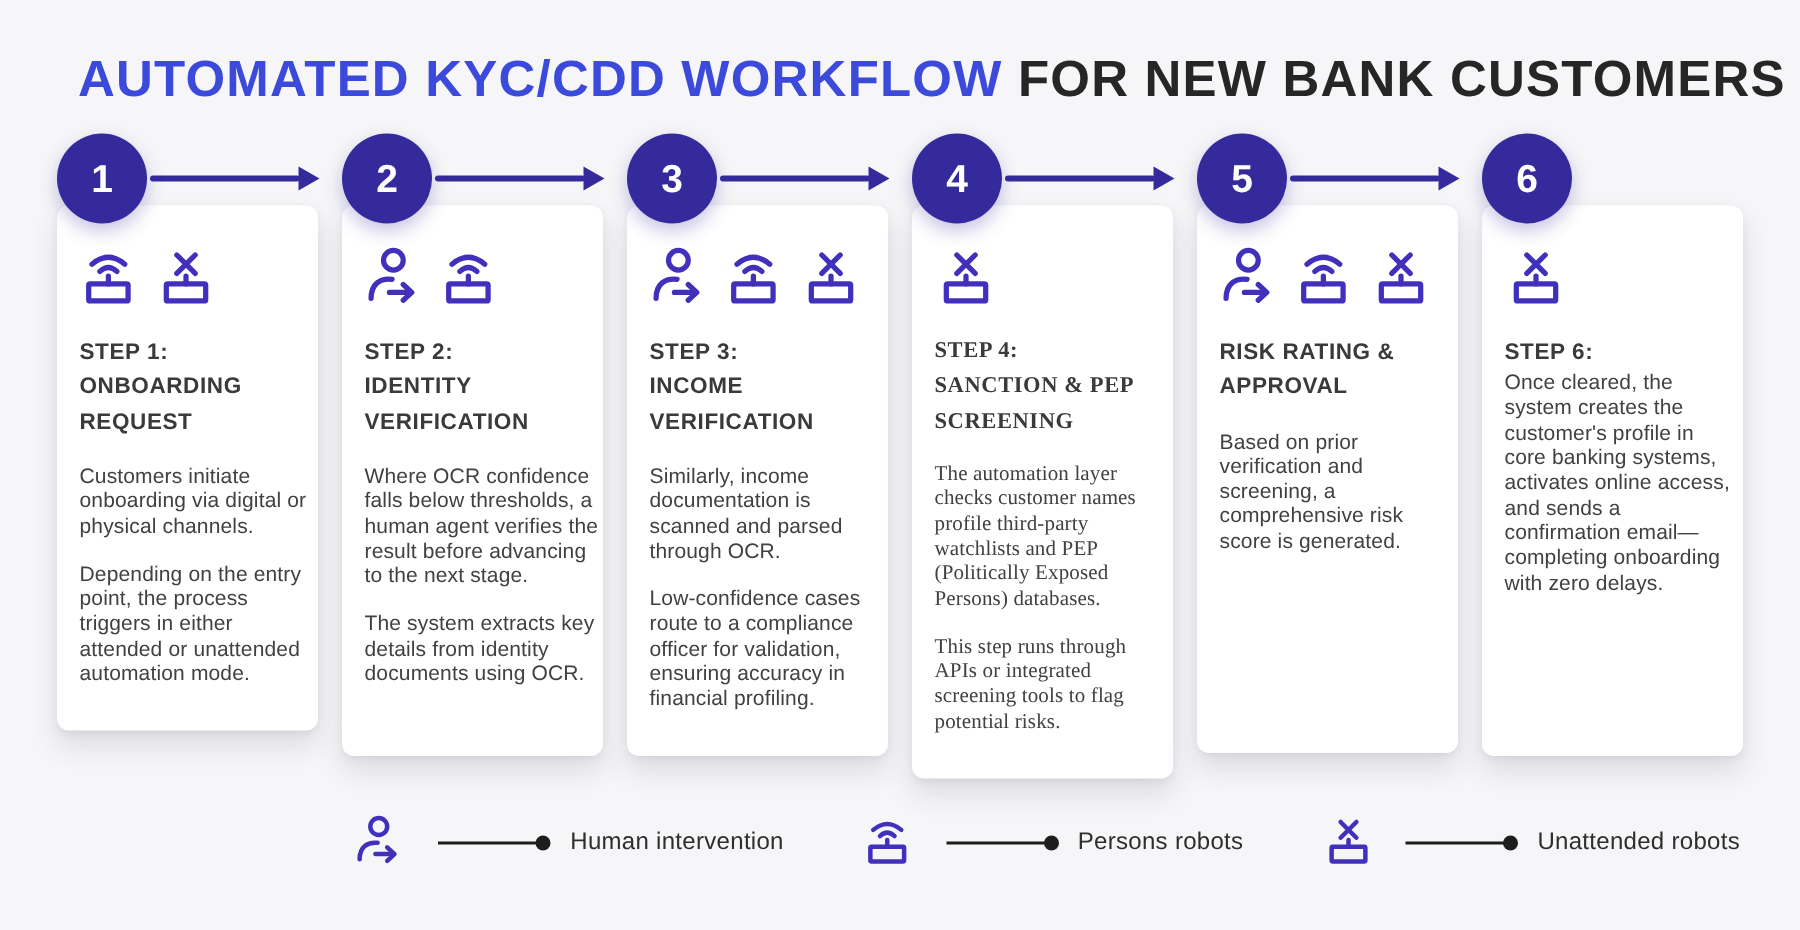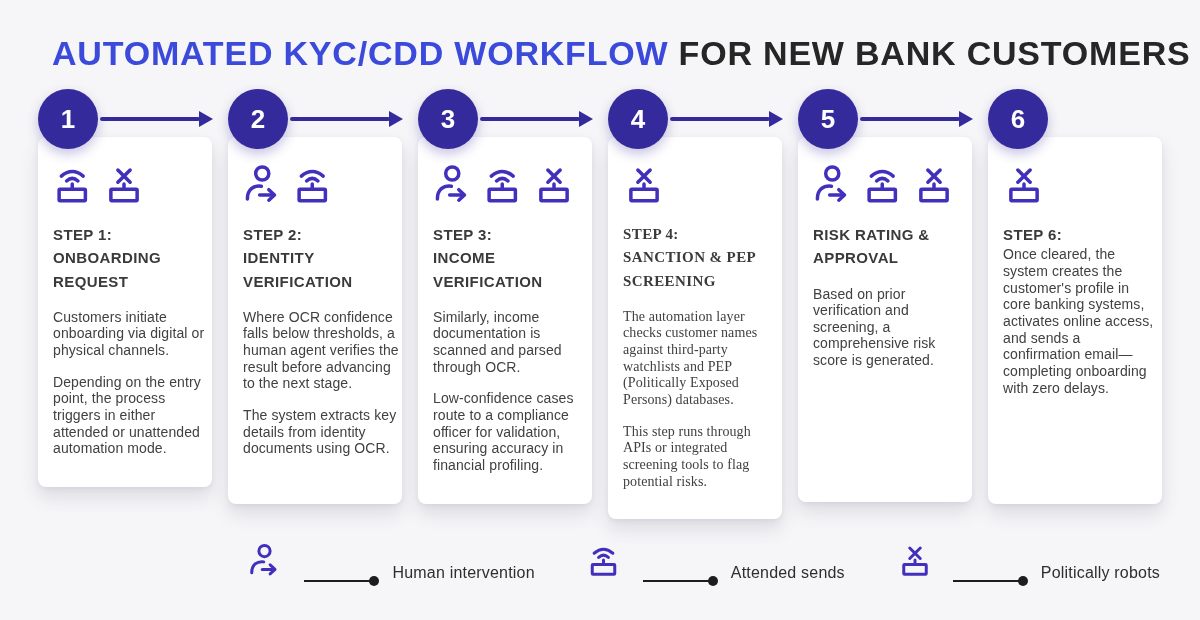--- a/index.html
+++ b/index.html
@@ -64,21 +64,21 @@
   .step-title{margin-bottom:16px; max-width:150px;}
   .card p{
     font-size:14px; color:var(--body-text); line-height:1.19;
     letter-spacing:0.1px; margin-bottom:15px;
   }
 
   .legend{
     display:flex; justify-content:flex-end; align-items:center;
     gap:52px; margin:20px 40px 0 0; height:46px;
   }
-  .legend-item{display:flex; align-items:flex-end;}
+  .legend-item{display:flex; align-items:center;}
   .legend-item .icon{width:36px; height:36px;}
   .legend-line{
     position:relative; width:70px; height:2px; background:#1d1d1d;
     margin:0 18px 0 20px;
   }
   .legend-line::after{
     content:''; position:absolute; right:-5px; top:-4px;
     width:10px; height:10px; border-radius:50%; background:#1d1d1d;
   }
   .legend-item .label{font-size:16px; color:#2e2e2e; letter-spacing:0.2px;}
@@ -218,21 +218,21 @@
       <rect x="9" y="30" width="30" height="13" rx="1"></rect>
       <line x1="24" y1="30" x2="24" y2="24"></line>
       <path d="M17 8 L31 22"></path>
       <path d="M31 8 L17 22"></path>
     </g>
   </svg>
 </span>
         </div>
       <div class="step-label">STEP 4:</div>
       <div class="step-title">SANCTION &amp; PEP SCREENING</div>
-      <p>The automation layer checks customer names against third-party watchlists and PEP (Politically Exposed Persons) databases.</p>
+      <p>The automation layer checks customer names profile third-party watchlists and PEP (Politically Exposed Persons) databases.</p>
       <p>This step runs through APIs or integrated screening tools to flag potential risks.</p>
     </div>
   </div>
 
   <div class="step-col">
     <div class="circle">
         <span>5</span>
       </div>
     <div class="arrow"></div>
     <div class="card">
@@ -319,29 +319,29 @@
   <svg viewBox="0 0 48 48" xmlns="http://www.w3.org/2000/svg">
     <g fill="none" stroke="currentColor" stroke-width="4" stroke-linecap="round" stroke-linejoin="round">
       <rect x="7" y="30" width="30" height="13" rx="1"></rect>
       <line x1="22" y1="30" x2="22" y2="24"></line>
       <path d="M15.5 20.5 Q22 14.5 28.5 20.5"></path>
       <path d="M9.5 15 Q22 4.5 34.5 15"></path>
     </g>
   </svg>
 </span></span>
     <span class="legend-line"></span>
-    <span class="label">Attended sends</span>
+    <span class="label">Persons robots</span>
   </div>
   <div class="legend-item">
     <span><span class="icon">
   <svg viewBox="0 0 48 48" xmlns="http://www.w3.org/2000/svg">
     <g fill="none" stroke="currentColor" stroke-width="4" stroke-linecap="round" stroke-linejoin="round">
       <rect x="9" y="30" width="30" height="13" rx="1"></rect>
       <line x1="24" y1="30" x2="24" y2="24"></line>
       <path d="M17 8 L31 22"></path>
       <path d="M31 8 L17 22"></path>
     </g>
   </svg>
 </span></span>
     <span class="legend-line"></span>
-    <span class="label">Politically robots</span>
+    <span class="label">Unattended robots</span>
   </div>
 </div>
 
 </body></html>

